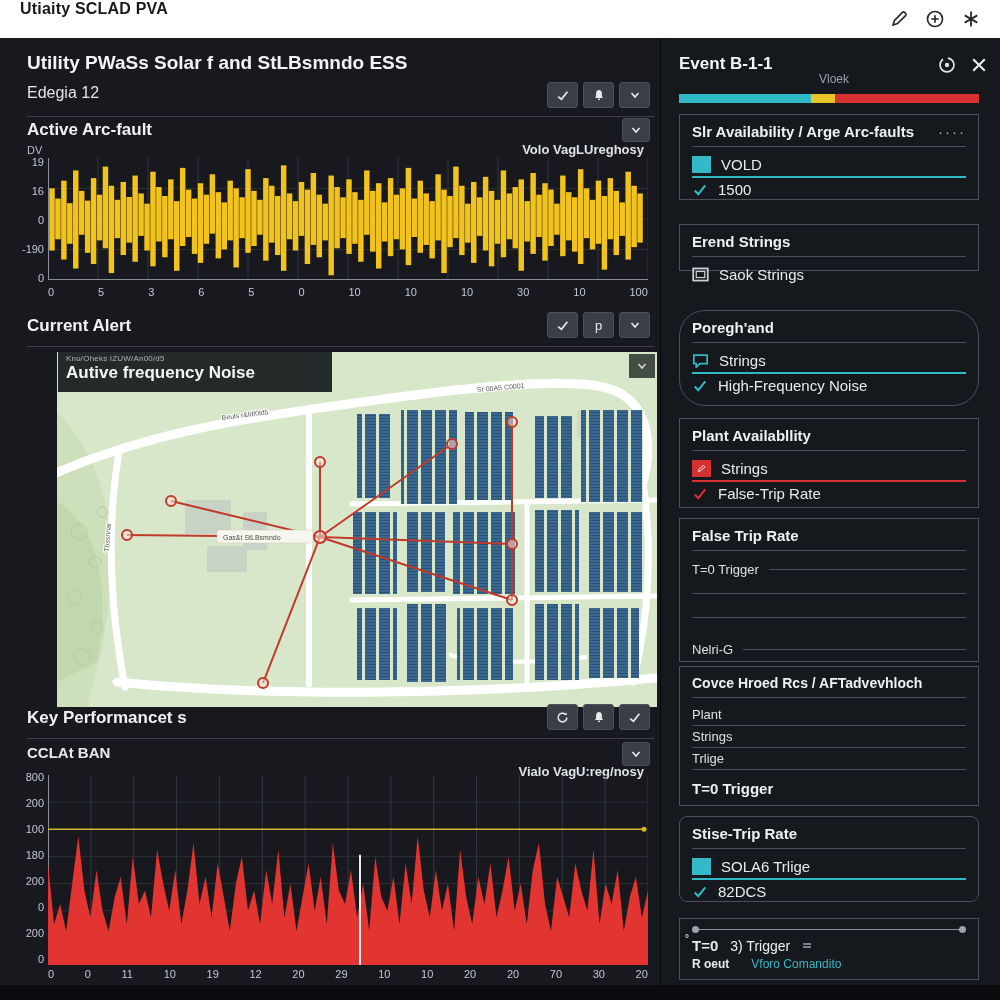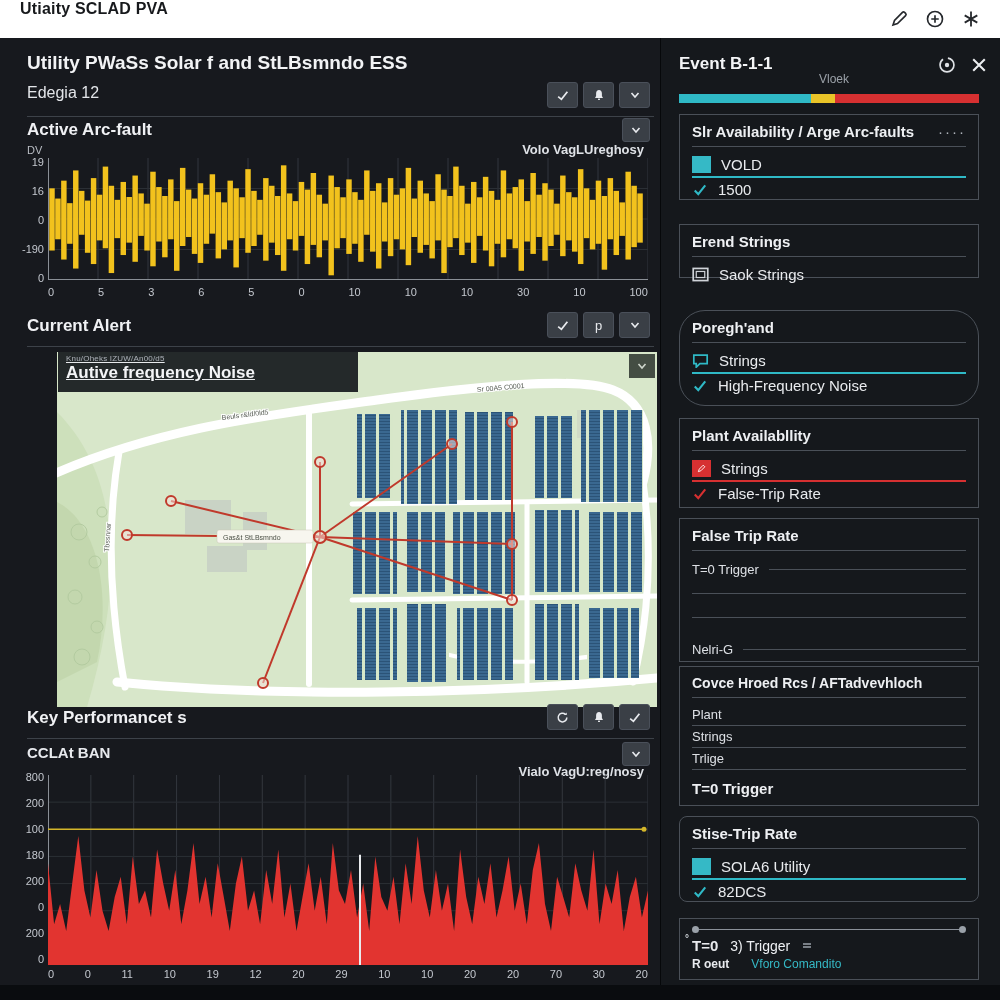--- a/index.html
+++ b/index.html
@@ -41,37 +41,37 @@
   .p1 { top:120px; } .p2 { top:737px; }
   .yticks { position:absolute; display:flex; flex-direction:column; justify-content:space-between;
     align-items:flex-end; font-size:11px; color:#c4c8cf; }
   .yt1 { left:14px; top:118px; width:30px; height:128px; }
   .yt2 { left:8px; top:733px; width:36px; height:194px; }
   .xticks { position:absolute; left:48px; width:600px; display:flex; justify-content:space-between;
     font-size:11px; color:#c4c8cf; }
   .xt1 { top:248px; } .xt2 { top:930px; }
   
   #map-wrap { position:absolute; left:57px; top:314px; width:600px; height:355px; }
-  .map-overlay { position:absolute; left:1px; top:0; width:300px; height:40px;
-    background:rgba(22,26,30,.93); padding:2px 8px;text-decoration:underline; }
+  .map-overlay { position:absolute; left:1px; top:0; width:274px; height:40px;
+    background:rgba(22,26,30,.93); padding:2px 8px; }
   .map-overlay .small { font-size:8px; color:#aeb3ba; letter-spacing:.2px; }
   .map-overlay .big { font-size:17px; font-weight:bold; color:#f4f5f7; margin-top:0px; }
   .map-chev { position:absolute; right:2px; top:2px; width:26px; height:24px; background:rgba(52,60,52,.9);
     display:flex; align-items:center; justify-content:center; cursor:pointer; }
   
   #sidebar { position:absolute; left:660px; top:38px; width:340px; height:947px;
     background:#15181c; border-left:1px solid #06080a; }
   .sb-head-title { position:absolute; left:18px; top:16px; font-size:17px; font-weight:bold; color:#f3f4f6; }
   .sb-sub { position:absolute; left:158px; top:34px; font-size:12px; color:#9ba1a8; }
   .sb-icons { position:absolute; right:12px; top:18px; display:flex; gap:14px; align-items:center; }
   .sb-ic { width:18px; height:18px; display:inline-flex; cursor:pointer; color:#dfe2e6; }
   .progress { position:absolute; left:18px; top:56px; width:300px; height:9px; display:flex; }
   .progress div { height:100%; }
   .card { position:absolute; left:18px; width:300px; border:1px solid #4a5058; padding:8px 12px; }
-  .c1 { top:76px; height:86px; } .c2 { top:186px; height:54px; } .c3 { top:272px; height:96px;border-radius:26px; }
+  .c1 { top:76px; height:86px; } .c2 { top:186px; height:47px; } .c3 { top:272px; height:96px;border-radius:26px; }
   .c4 { top:380px; height:90px; } .c5 { top:480px; height:144px; } .c6 { top:628px; height:140px; }
   .c7 { top:778px; height:86px;border-radius:8px; } .c8 { top:880px; height:62px; padding-top:4px; }
   .card-title { font-size:15px; font-weight:bold; color:#eef0f3; display:flex; align-items:center; }
   .card-title .dots { margin-left:auto; color:#aeb3ba; letter-spacing:2px; font-weight:normal; cursor:pointer; }
   .card-hr { height:1px; background:#4a5058; margin:6px 0 6px; }
   .crow { display:flex; align-items:center; gap:10px; font-size:15px; color:#e9ebee; padding:3px 0; }
   .crow.u-teal { border-bottom:2px solid #2fb9c6; }
   .crow.u-red { border-bottom:2px solid #d63031; }
   .sq { width:19px; height:17px; flex:0 0 auto; }
   .sq.teal { background:#35b9c6; }
@@ -630,21 +630,21 @@
     <div class="footer">T=0 Trigger</div>
   </div>
 
   <div class="card c7">
     <div class="card-title">
         <span>Stise-Trip Rate</span>
       </div>
     <div class="card-hr"></div>
     <div class="crow u-teal">
         <span class="sq teal"></span>
-      <span>SOLA6 Utility</span>
+      <span>SOLA6 Trlige</span>
       </div>
     <div class="crow">
         <svg width="16" height="14" viewBox="0 0 12 12">
           <polyline points="1.5,6.5 4.5,9.5 10.5,2" fill="none" stroke="#2fb9c6" stroke-width="1.8"></polyline>
         </svg>
       <span>82DCS</span>
       </div>
   </div>
 
   <div class="card c8">

